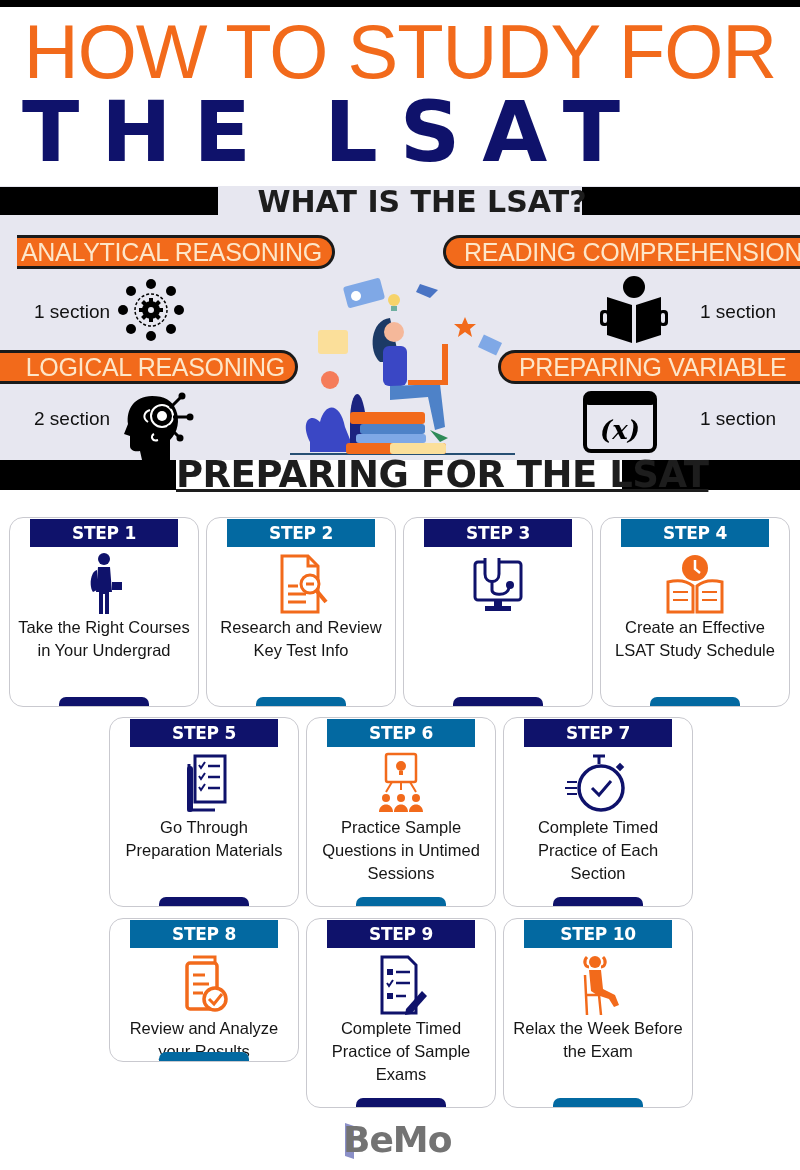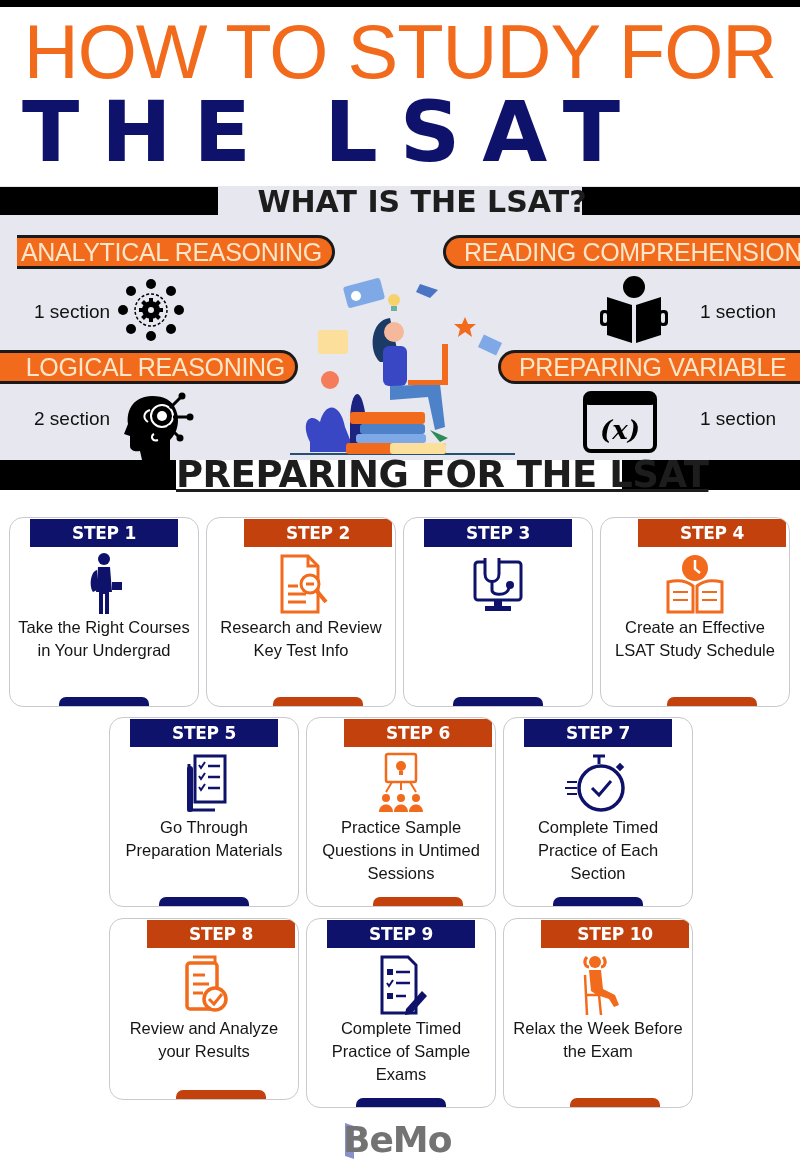--- a/index.html
+++ b/index.html
@@ -24,21 +24,21 @@
   .sect { font-family: Liberation Sans, sans-serif; font-size: 19px; color: #111; white-space: nowrap; }
 
   .card { width: 190px; background: #fff; border: 1.5px solid #c9c9cf; border-radius: 14px; overflow: hidden; }
   .card .band { position: absolute; left: 20px; top: 1px; width: 148px; height: 28px; color: #fff;
     font-family: "DejaVu Sans", sans-serif; font-weight: 700; font-size: 17px; line-height: 28px; text-align: center; letter-spacing: -0.3px; }
   .card .ico { position: absolute; left: 55px; top: 34px; width: 78px; height: 64px; }
   .card .txt { position: absolute; left: 6px; top: 98px; width: 176px; text-align: center; color: #151515;
     font-family: "Liberation Sans", sans-serif; font-size: 16.5px; line-height: 23px; }
   .card .tab { position: absolute; left: 49px; bottom: -1px; width: 90px; height: 10px; border-radius: 7px 7px 0 0; }
   .navy { background: #0f126b; }
-  .orange { background: #c2410c; margin-left: 17px; }
+  .orange { background: #0369a1; }
 
   .logo { left: 343px; top: 1120px; color: #737373; font-family: "DejaVu Sans", sans-serif; font-weight: 700; font-size: 36px; line-height: 40px; letter-spacing: -1px; }
 </style>
 </head>
 <body>
 
 <div class="abs topbar"></div>
 <div class="abs title1">HOW TO STUDY FOR</div>
 <div class="abs title2">THE LSAT</div>
 
@@ -232,21 +232,21 @@
     <path d="M33 36 L40 43 L52 29" fill="none" stroke="#0f126b" stroke-width="3"></path>
     <line x1="8" y1="30" x2="18" y2="30" stroke="#0f126b" stroke-width="2"></line>
     <line x1="6" y1="36" x2="18" y2="36" stroke="#0f126b" stroke-width="2"></line>
     <line x1="8" y1="42" x2="18" y2="42" stroke="#0f126b" stroke-width="2"></line>
     <rect x="58" y="12" width="6" height="6" fill="#0f126b" transform="rotate(45 61 15)"></rect>
   </svg>
   <div class="txt">Complete Timed Practice of Each Section</div>
   <div class="tab navy"></div>
 </div>
 
-<div class="abs card" style="left:109px;top:918px;height:182px;">
+<div class="abs card" style="left:109px;top:918px;height:144px;">
   <div class="band orange">STEP 8</div>
   <svg class="ico" viewBox="0 0 78 64">
     <path d="M28 4 L50 4 L50 12" fill="none" stroke="#f26a1b" stroke-width="3"></path>
     <rect x="22" y="10" width="30" height="46" rx="3" fill="#fff" stroke="#f26a1b" stroke-width="3.5"></rect>
     <line x1="28" y1="22" x2="40" y2="22" stroke="#f26a1b" stroke-width="3"></line>
     <line x1="28" y1="31" x2="44" y2="31" stroke="#f26a1b" stroke-width="3"></line>
     <line x1="28" y1="40" x2="38" y2="40" stroke="#f26a1b" stroke-width="3"></line>
     <circle cx="50" cy="46" r="11" fill="#fff" stroke="#f26a1b" stroke-width="3.5"></circle>
     <path d="M44 46 L49 51 L57 41" fill="none" stroke="#f26a1b" stroke-width="3"></path>
   </svg>

